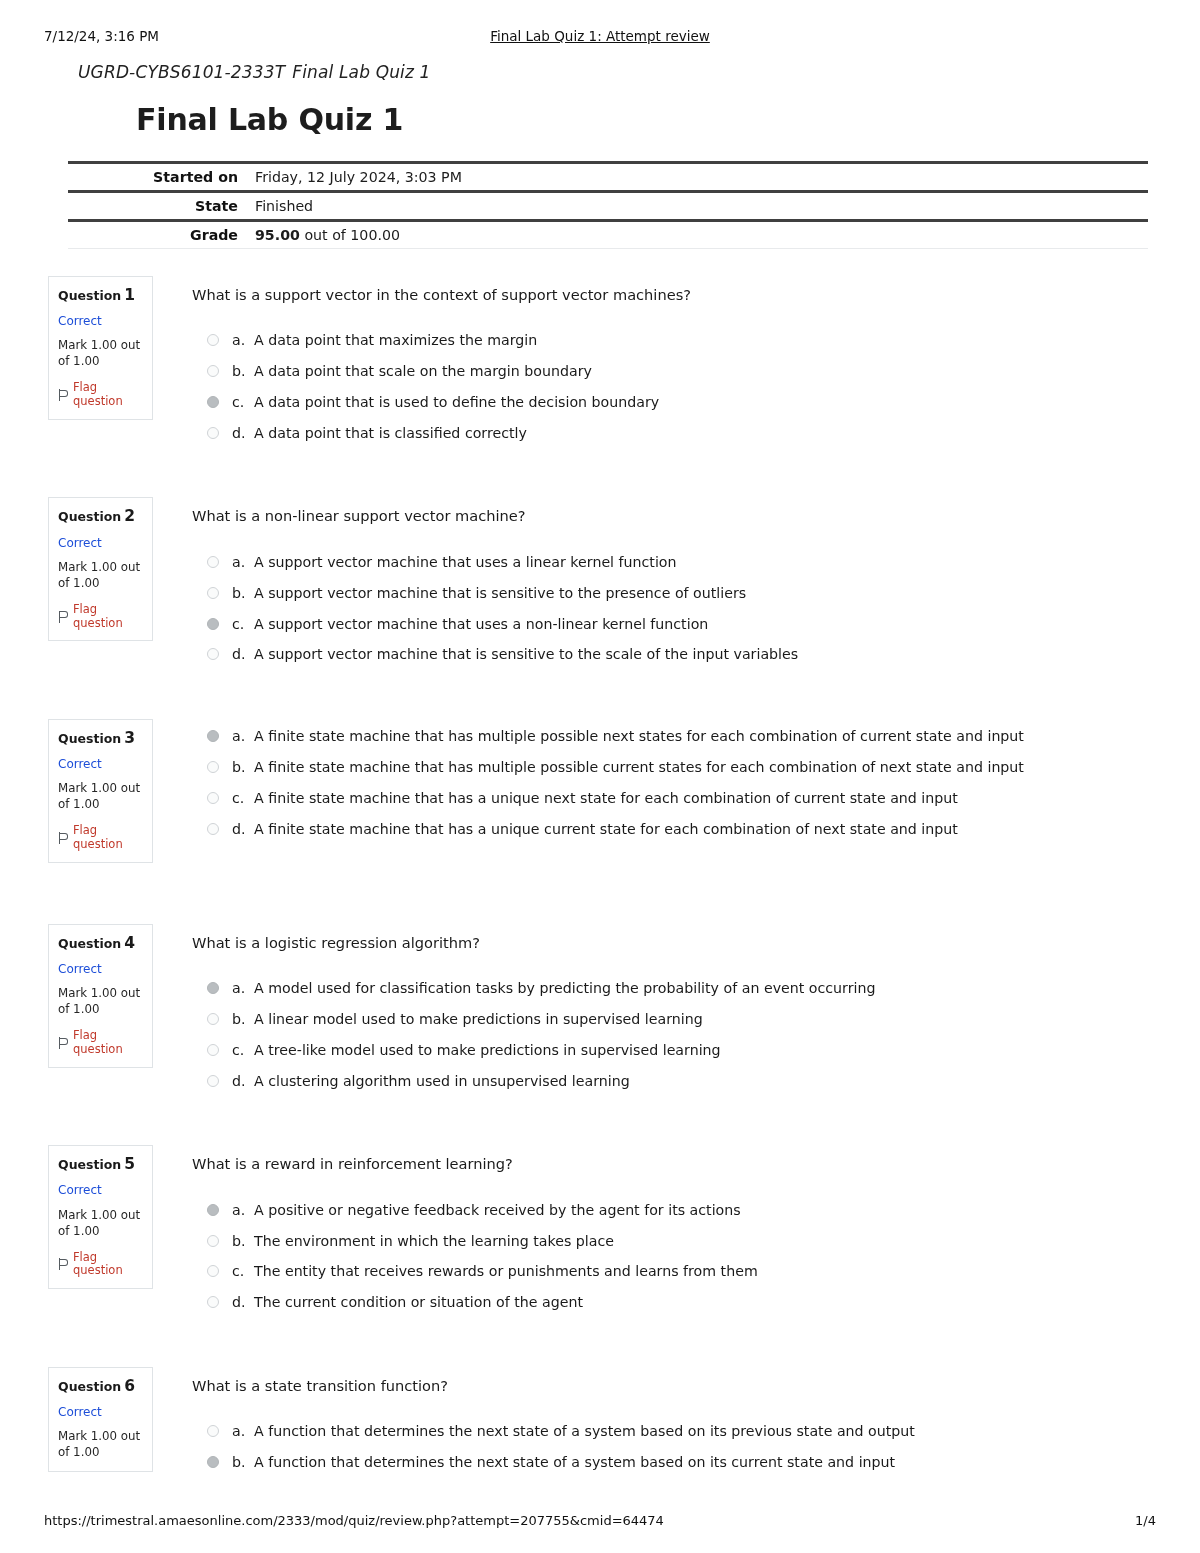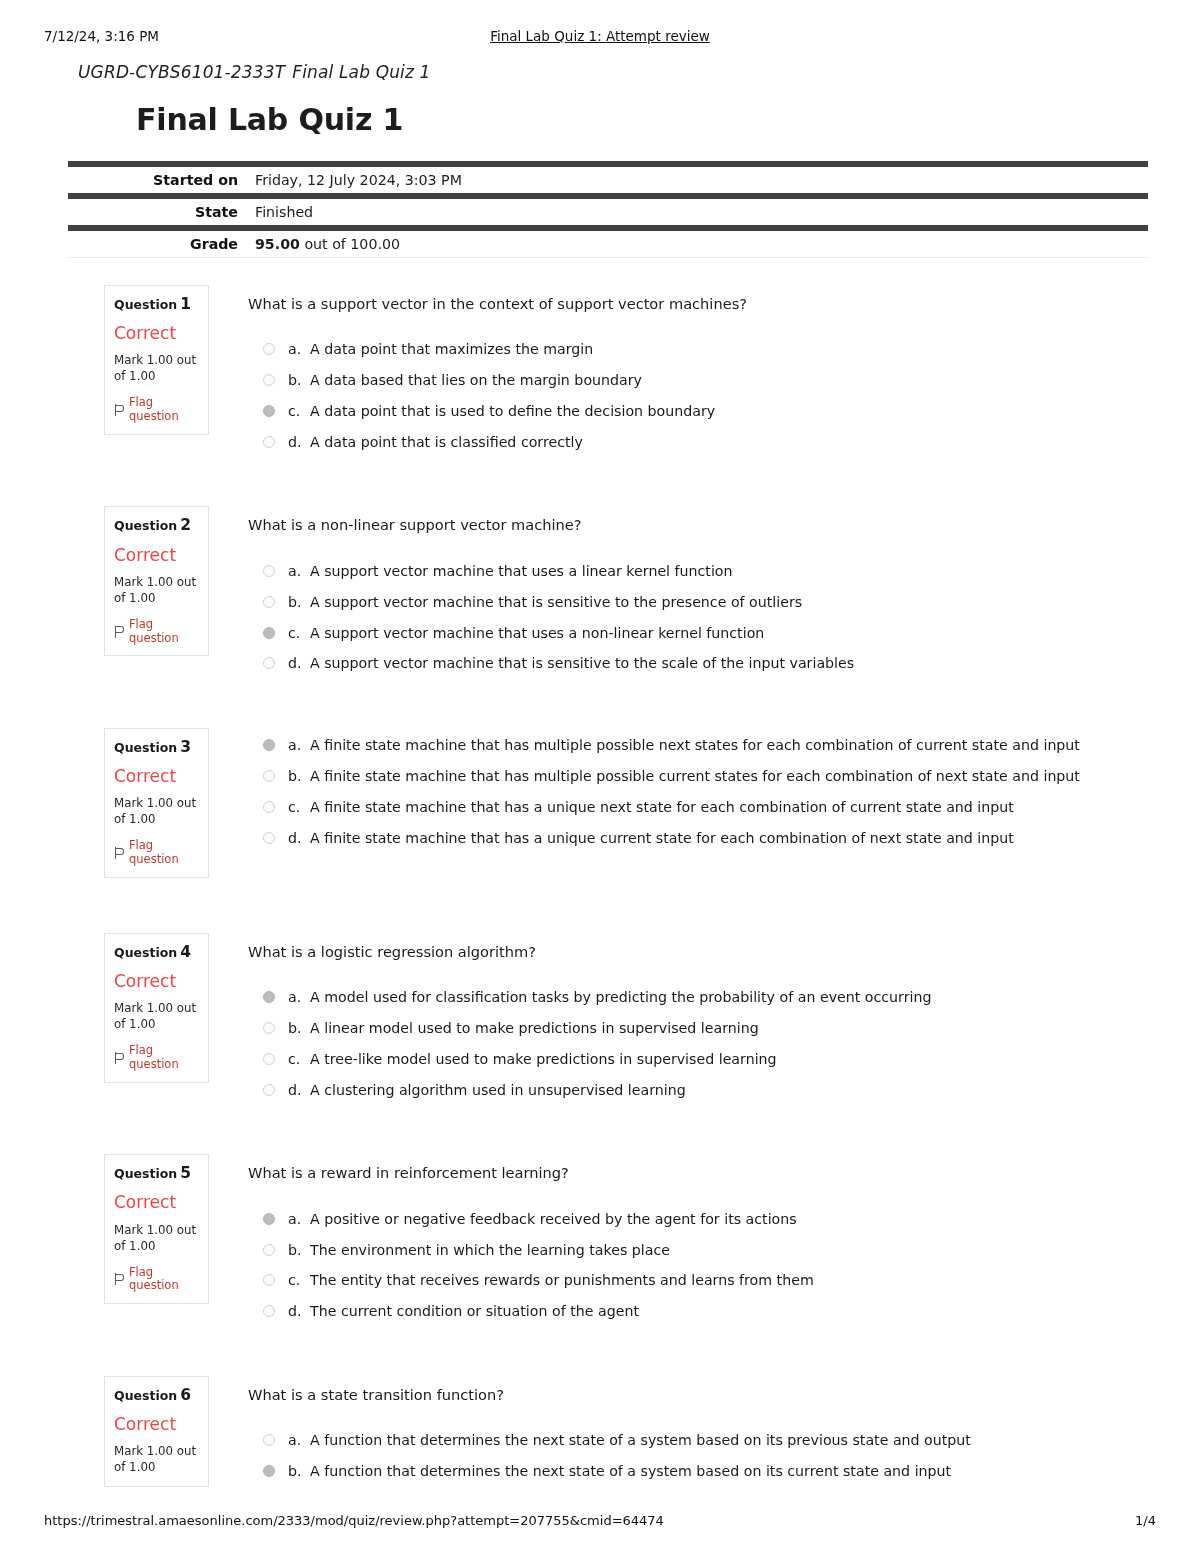--- a/index.html
+++ b/index.html
@@ -94,21 +94,21 @@
   }
 
   
   .summary {
     margin-top: 24px;
     margin-left: 68px;
     width: 1080px;
     border-collapse: collapse;
     font-size: 14.2px;
   }
-  .summary tr { border-top: 6px solid #404040; }
+  .summary tr { border-top: 3px solid #404040; }
   .summary tr:last-child { border-bottom: 1px solid #e8eaec; }
   .summary th {
     width: 170px;
     text-align: right;
     font-weight: 700;
     color: #111;
     padding: 5px 8px 5px 0;
     vertical-align: top;
     white-space: nowrap;
   }
@@ -120,21 +120,21 @@
     vertical-align: top;
     white-space: nowrap;
   }
   .summary td .grade-val { font-weight: 700; }
 
   
   .questions { margin-top: 27px; }
 
   .question {
     position: relative;
-    margin-left: 104px;
+    margin-left: 48px;
     width: 1060px;
     min-height: 150px;
     margin-bottom: 55px;
   }
 
   .qinfo {
     position: absolute;
     left: 0;
     top: 0;
     width: 86px;
@@ -150,22 +150,22 @@
     white-space: nowrap;
     line-height: 1.1;
   }
   .qinfo .q-no .q-num {
     font-size: 15.5px;
     font-weight: 700;
     margin-left: 3px;
   }
   .qinfo .q-state {
     margin-top: 10px;
-    font-size: 17px;
-    color: #ef4444;
+    font-size: 12px;
+    color: #1d4ed8;
     line-height: 1.2;
   }
   .qinfo .q-mark {
     margin-top: 10px;
     font-size: 11.8px;
     color: #262626;
     line-height: 1.35;
   }
   .qinfo .q-flag {
     margin-top: 11px;
@@ -300,21 +300,21 @@
           <div class="qtext">What is a support vector in the context of support vector machines?</div>
           <div class="answers">
             <div class="answer">
               <span class="radio"></span>
               <span class="ans-letter">a.</span>
               <span class="ans-text">A data point that maximizes the margin</span>
             </div>
             <div class="answer">
               <span class="radio"></span>
               <span class="ans-letter">b.</span>
-              <span class="ans-text">A data based that lies on the margin boundary</span>
+              <span class="ans-text">A data point that scale on the margin boundary</span>
             </div>
             <div class="answer selected">
               <span class="radio"></span>
               <span class="ans-letter">c.</span>
               <span class="ans-text">A data point that is used to define the decision boundary</span>
             </div>
             <div class="answer">
               <span class="radio"></span>
               <span class="ans-letter">d.</span>
               <span class="ans-text">A data point that is classified correctly</span>

